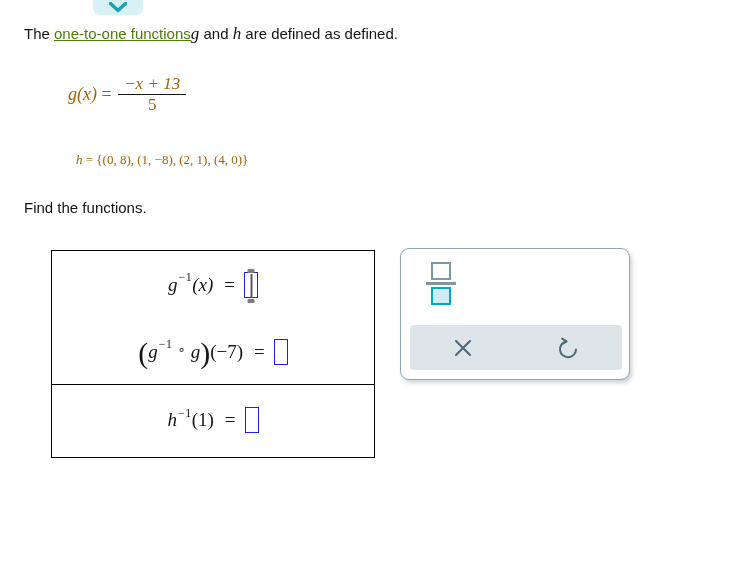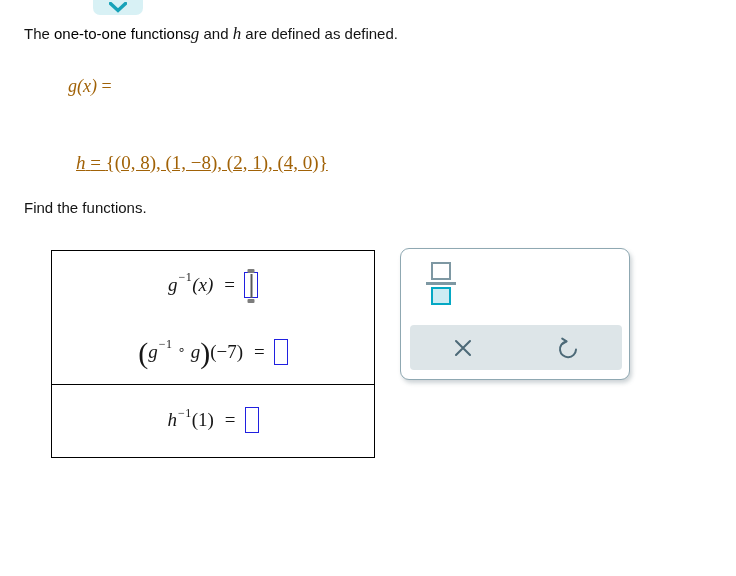--- a/index.html
+++ b/index.html
@@ -39,39 +39,40 @@
     left: 24px;
     font-size: 15px;
     line-height: 20px;
     color: #131313;
     white-space: nowrap;
   }
   #stem-line { top: 24px; }
   #find-line { top: 198px; }
 
   .link {
-    color: #000000;
+    color: #4d7c0f;
+    text-decoration: underline;
     cursor: pointer;
   }
 
   .mathvar {
     font-family: "Liberation Serif", serif;
     font-style: italic;
     font-size: 17px;
   }
 
   
   .eq {
     position: absolute;
     font-family: "Liberation Serif", serif;
     color: #a16207;
     white-space: nowrap;
   }
   #eq-g { left: 68px; top: 76px; font-size: 18px; }
-  #eq-h { left: 76px; top: 152px; font-size: 19px; text-decoration: underline; }
+  #eq-h { left: 76px; top: 152px; font-size: 13px; }
 
   .ital { font-style: italic; }
 
   .frac {
     display: inline-flex;
     flex-direction: column;
     align-items: center;
     vertical-align: middle;
     margin: 0 2px;
     position: relative;
@@ -273,20 +274,25 @@
   </span>
 </div>
 
 <div class="prose" id="stem-line">
   <span>The </span><a class="link">one-to-one functions</a><span class="mathvar">g</span><span> and </span><span class="mathvar">h</span><span> are defined as defined.</span>
 </div>
 
 <div class="eq" id="eq-g">
   <span class="ital">g</span><span class="ital">(x)</span>
   <span>=</span>
+  <span class="frac">
+    <span class="num ital">−x + 13</span>
+    <span class="bar"></span>
+    <span class="den">5</span>
+  </span>
 </div>
 
 <div class="eq" id="eq-h">
   <span class="ital">h</span>
   <span>=</span>
   <span>{(0, 8), (1, −8), (2, 1), (4, 0)}</span>
 </div>
 
 <div class="prose" id="find-line">Find the functions.</div>
 

